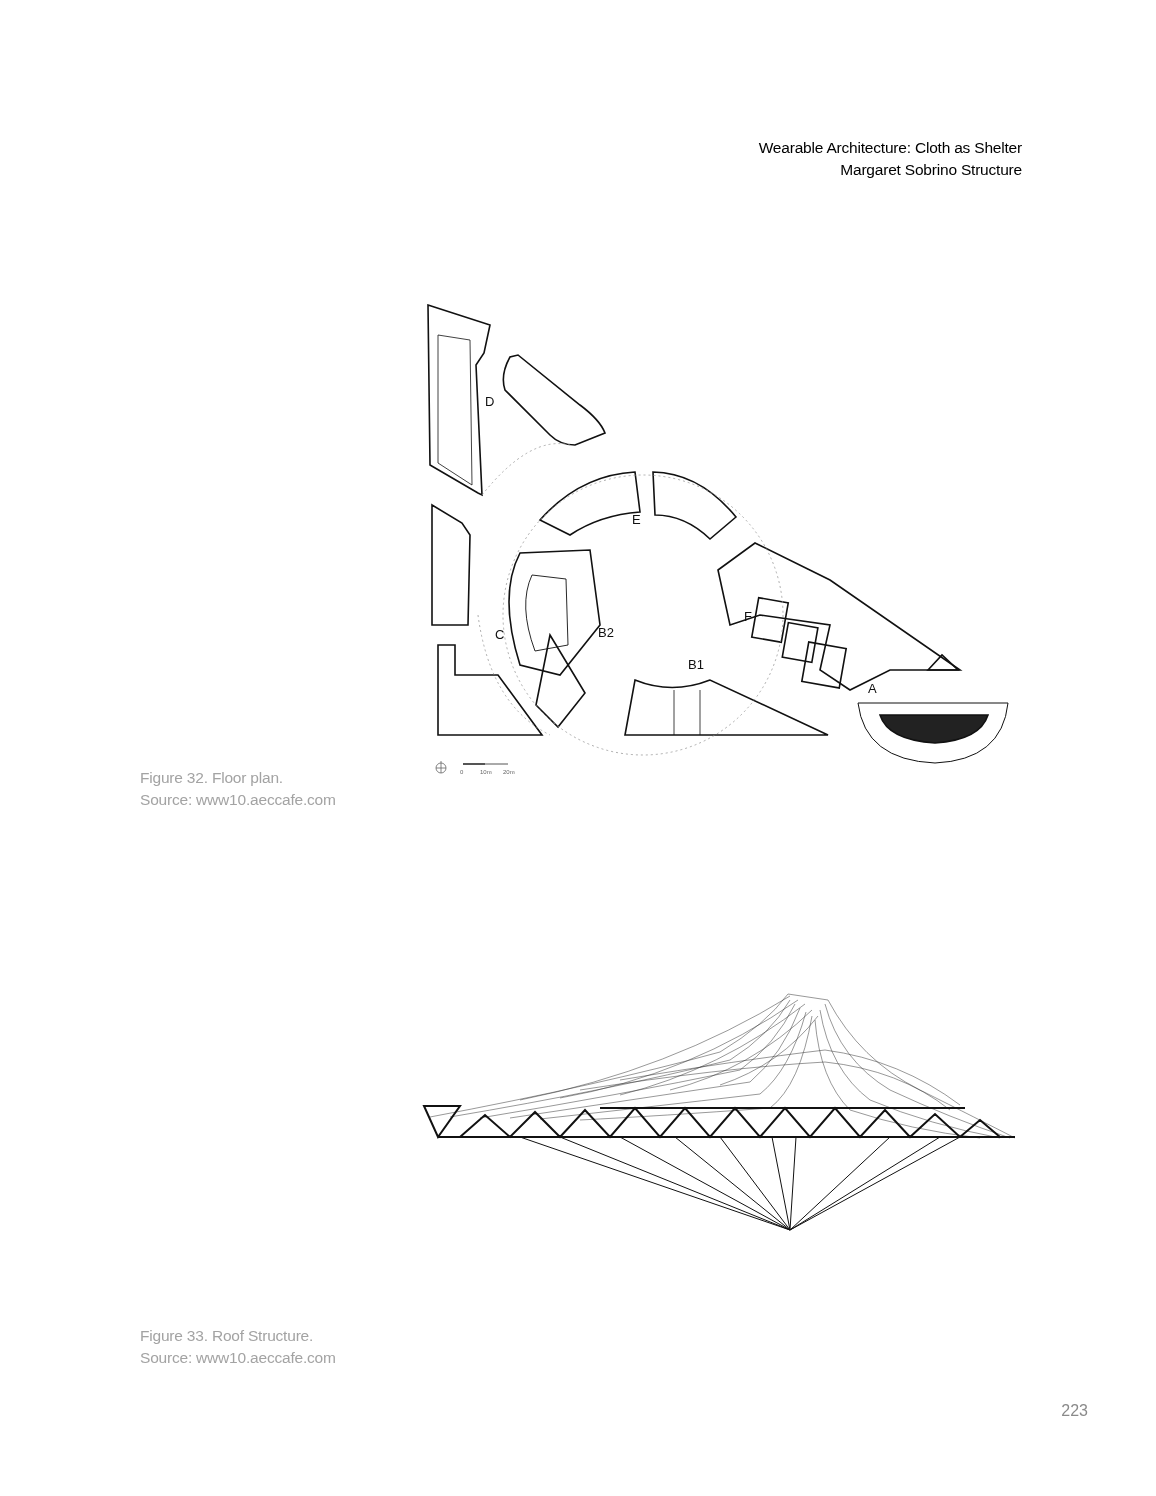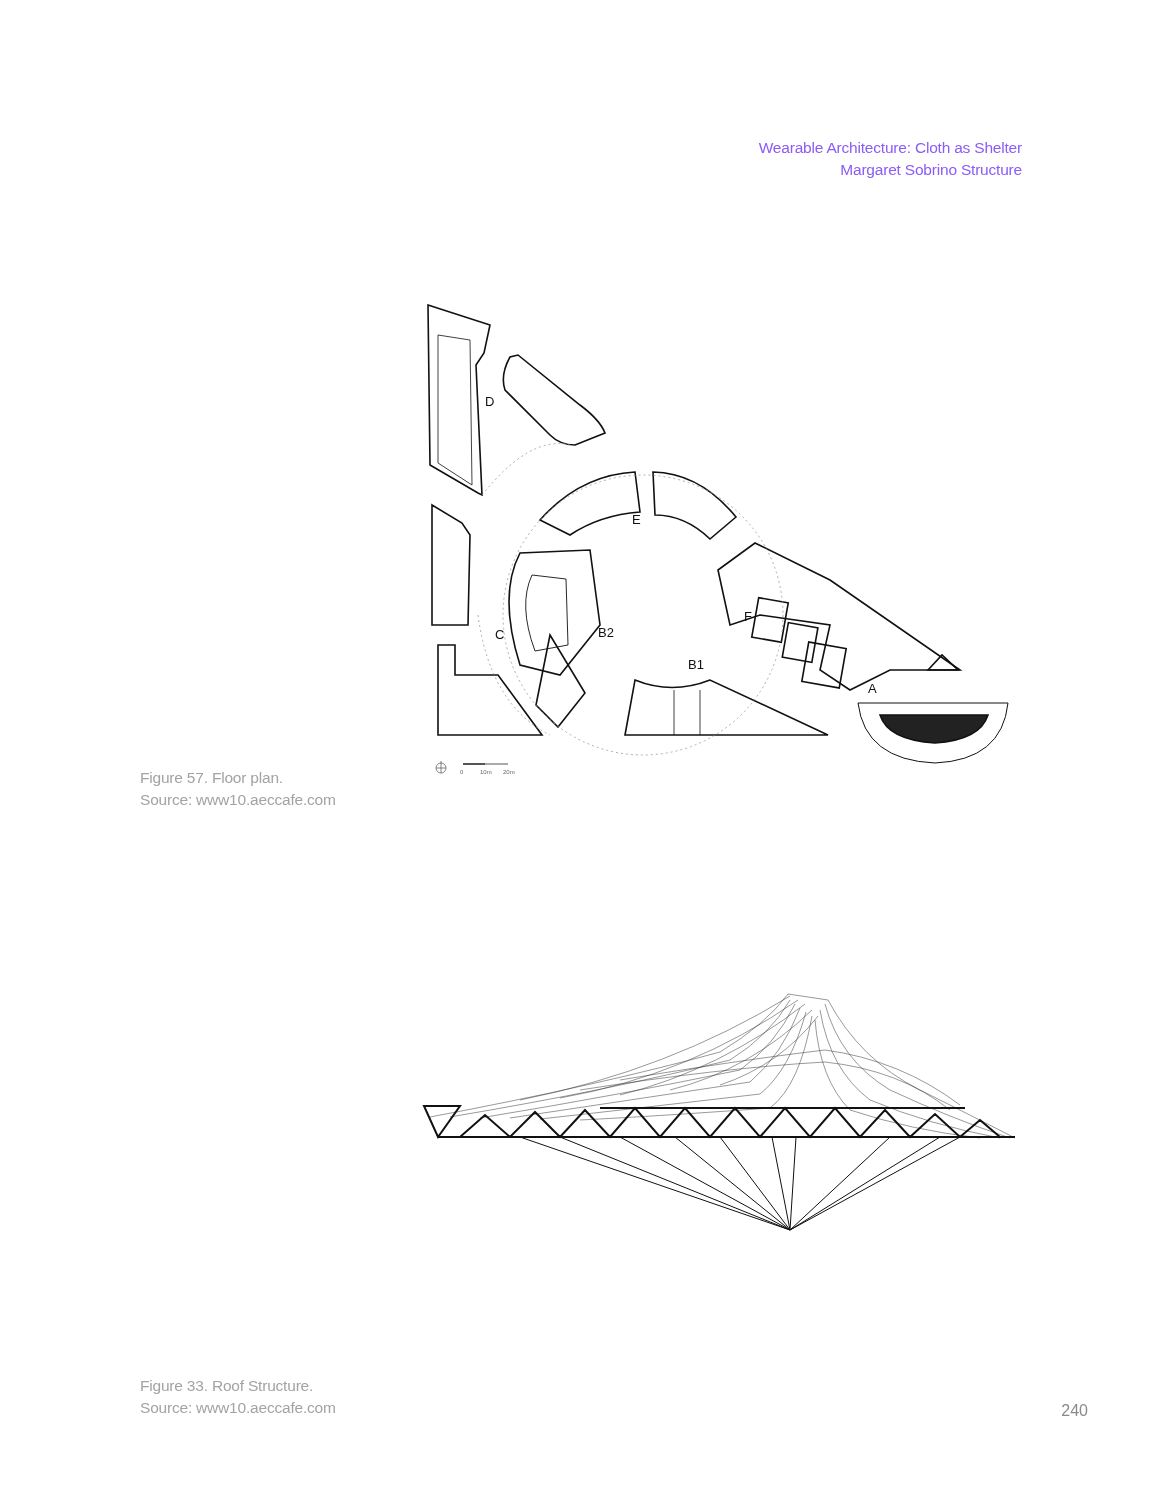--- a/index.html
+++ b/index.html
@@ -1,19 +1,19 @@
 <!DOCTYPE html>
 <html><head>
   <meta charset="utf-8">
   <style>
     html, body { margin: 0; padding: 0; background: #ffffff; }
     body { width: 1156px; height: 1496px; position: relative; overflow: hidden;
            font-family: "Liberation Sans", sans-serif; color: #a6a6a6; }
     .header { position: absolute; right: 134px; top: 137px; text-align: right;
-              font-size: 15.5px; line-height: 22px; color: #8b5cf6; letter-spacing: -0.2px; }
+              font-size: 15.5px; line-height: 22px; color: #000000; letter-spacing: -0.2px; }
     .caption { position: absolute; left: 140px; font-size: 15.5px; line-height: 22px; color: #a3a3a3;
                letter-spacing: -0.2px; }
     .page-number { position: absolute; right: 68px; top: 1402px; font-size: 16px; color: #8a8a8a; }
     .figure { position: absolute; }
     svg { display: block; }
   </style>
 </head>
 <body>
 
 <div class="header">
@@ -78,21 +78,21 @@
       <line x1="53" y1="469" x2="98" y2="469" stroke="#555" stroke-width="1"></line>
       <line x1="53" y1="469" x2="75" y2="469" stroke="#555" stroke-width="2"></line>
       <text x="50" y="479" font-size="6" fill="#666" font-family="Liberation Sans, sans-serif">0</text>
       <text x="70" y="479" font-size="6" fill="#666" font-family="Liberation Sans, sans-serif">10m</text>
       <text x="93" y="479" font-size="6" fill="#666" font-family="Liberation Sans, sans-serif">20m</text>
     </g>
   </svg>
 </div>
 
 <div class="caption" style="top:767px;">
-  <div>Figure 57. Floor plan.</div>
+  <div>Figure 32. Floor plan.</div>
   <div>Source: www10.aeccafe.com</div>
 </div>
 
 <div class="figure" style="left:420px; top:990px; width:600px; height:245px;">
   <svg width="600" height="245" viewBox="0 0 600 245">
 
     <g fill="none" stroke="#333" stroke-width="0.5">
       <path d="M10 127 Q180 95 300 62 Q345 35 368 4 L408 10 Q440 70 500 100 Q560 130 595 148"></path>
       <path d="M30 127 Q190 100 310 70 Q350 45 370 10"></path>
       <path d="M60 128 Q200 105 320 80 Q355 55 375 14"></path>
@@ -126,18 +126,18 @@
       <line x1="300" y1="147" x2="370" y2="240"></line>
       <line x1="352" y1="147" x2="370" y2="240"></line>
       <line x1="376" y1="147" x2="370" y2="240"></line>
       <line x1="470" y1="147" x2="370" y2="240"></line>
       <line x1="520" y1="147" x2="370" y2="240"></line>
       <line x1="540" y1="147" x2="370" y2="240"></line>
     </g>
   </svg>
 </div>
 
-<div class="caption" style="top:1375px;">
+<div class="caption" style="top:1325px;">
   <div>Figure 33. Roof Structure.</div>
   <div>Source: www10.aeccafe.com</div>
 </div>
 
-<div class="page-number">240</div>
+<div class="page-number">223</div>
 
 </body></html>

